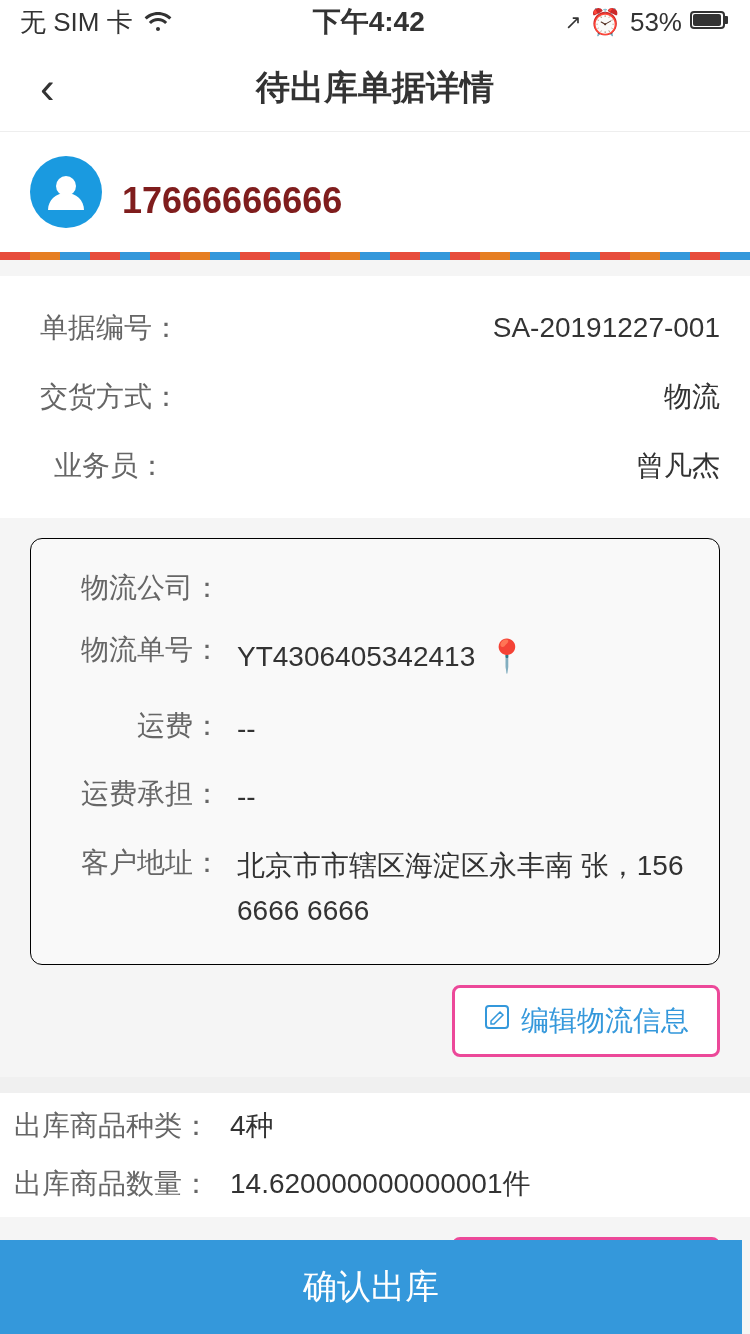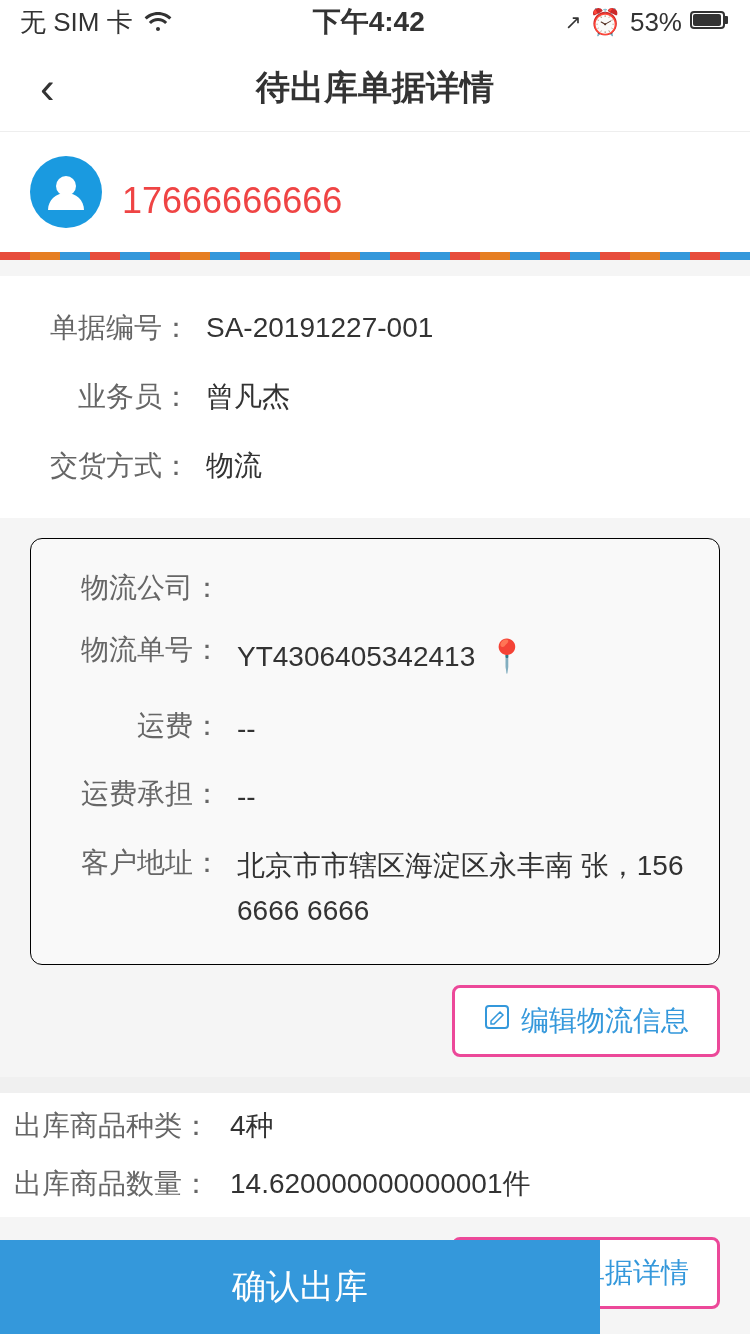--- a/index.html
+++ b/index.html
@@ -65,22 +65,22 @@
       height: 72px;
       border-radius: 50%;
       background: #1a9ae0;
       display: flex;
       align-items: center;
       justify-content: center;
       flex-shrink: 0;
     }
     .customer-name {
       font-size: 36px;
-      font-weight: 400;
-      color: #ef4444;
+      font-weight: 700;
+      color: #7f1d1d;
       margin-top: 17px;
     }
 
     
     .colorful-divider {
       height: 8px;
       background: repeating-linear-gradient(
         90deg,
         #e74c3c 0px, #e74c3c 30px,
         #e67e22 30px, #e67e22 60px,
@@ -99,28 +99,29 @@
     .info-row {
       display: flex;
       margin-bottom: 24px;
       line-height: 1.6;
     }
     .info-row:last-child { margin-bottom: 0; }
     .info-label {
       color: #666;
       font-size: 28px;
       min-width: 160px;
-      text-align: right;
+      text-align: center;
       flex-shrink: 0;
     }
     .info-value {
       color: #333;
       font-size: 28px;
       margin-left: 16px;
       flex: 1;
+      text-align: right;
     }
 
     
     .logistics-card {
       background: #f9f9f9;
       border-radius: 12px;
       margin: 20px 30px 0;
       padding: 30px;
       border: 1px solid #000000;
     }
@@ -202,21 +203,21 @@
       display: flex;
       justify-content: flex-end;
       margin: 20px 30px;
     }
 
     
     .confirm-btn-area {
       position: fixed;
       bottom: 0;
       left: 0;
-      width: 600px;
+      width: 742px;
       background: #3498db;
       padding: 24px 0;
       text-align: center;
       cursor: pointer;
     }
     .confirm-btn-text {
       color: #fff;
       font-size: 34px;
       font-weight: 500;
     }
@@ -275,26 +276,26 @@
   </div>
 
   <div class="colorful-divider"></div>
 
   <div class="info-section">
     <div class="info-row">
       <span class="info-label">单据编号：</span>
       <span class="info-value">SA-20191227-001</span>
     </div>
     <div class="info-row">
+      <span class="info-label">交货方式：</span>
+      <span class="info-value">物流</span>
+    </div>
+    <div class="info-row">
       <span class="info-label">业务员：</span>
       <span class="info-value">曾凡杰</span>
-    </div>
-    <div class="info-row">
-      <span class="info-label">交货方式：</span>
-      <span class="info-value">物流</span>
     </div>
   </div>
 
   <div class="logistics-card">
     <div class="logistics-row">
       <span class="logistics-label">物流公司：</span>
     </div>
     <div class="logistics-row">
       <span class="logistics-label">物流单号：</span>
       <span class="logistics-value">

